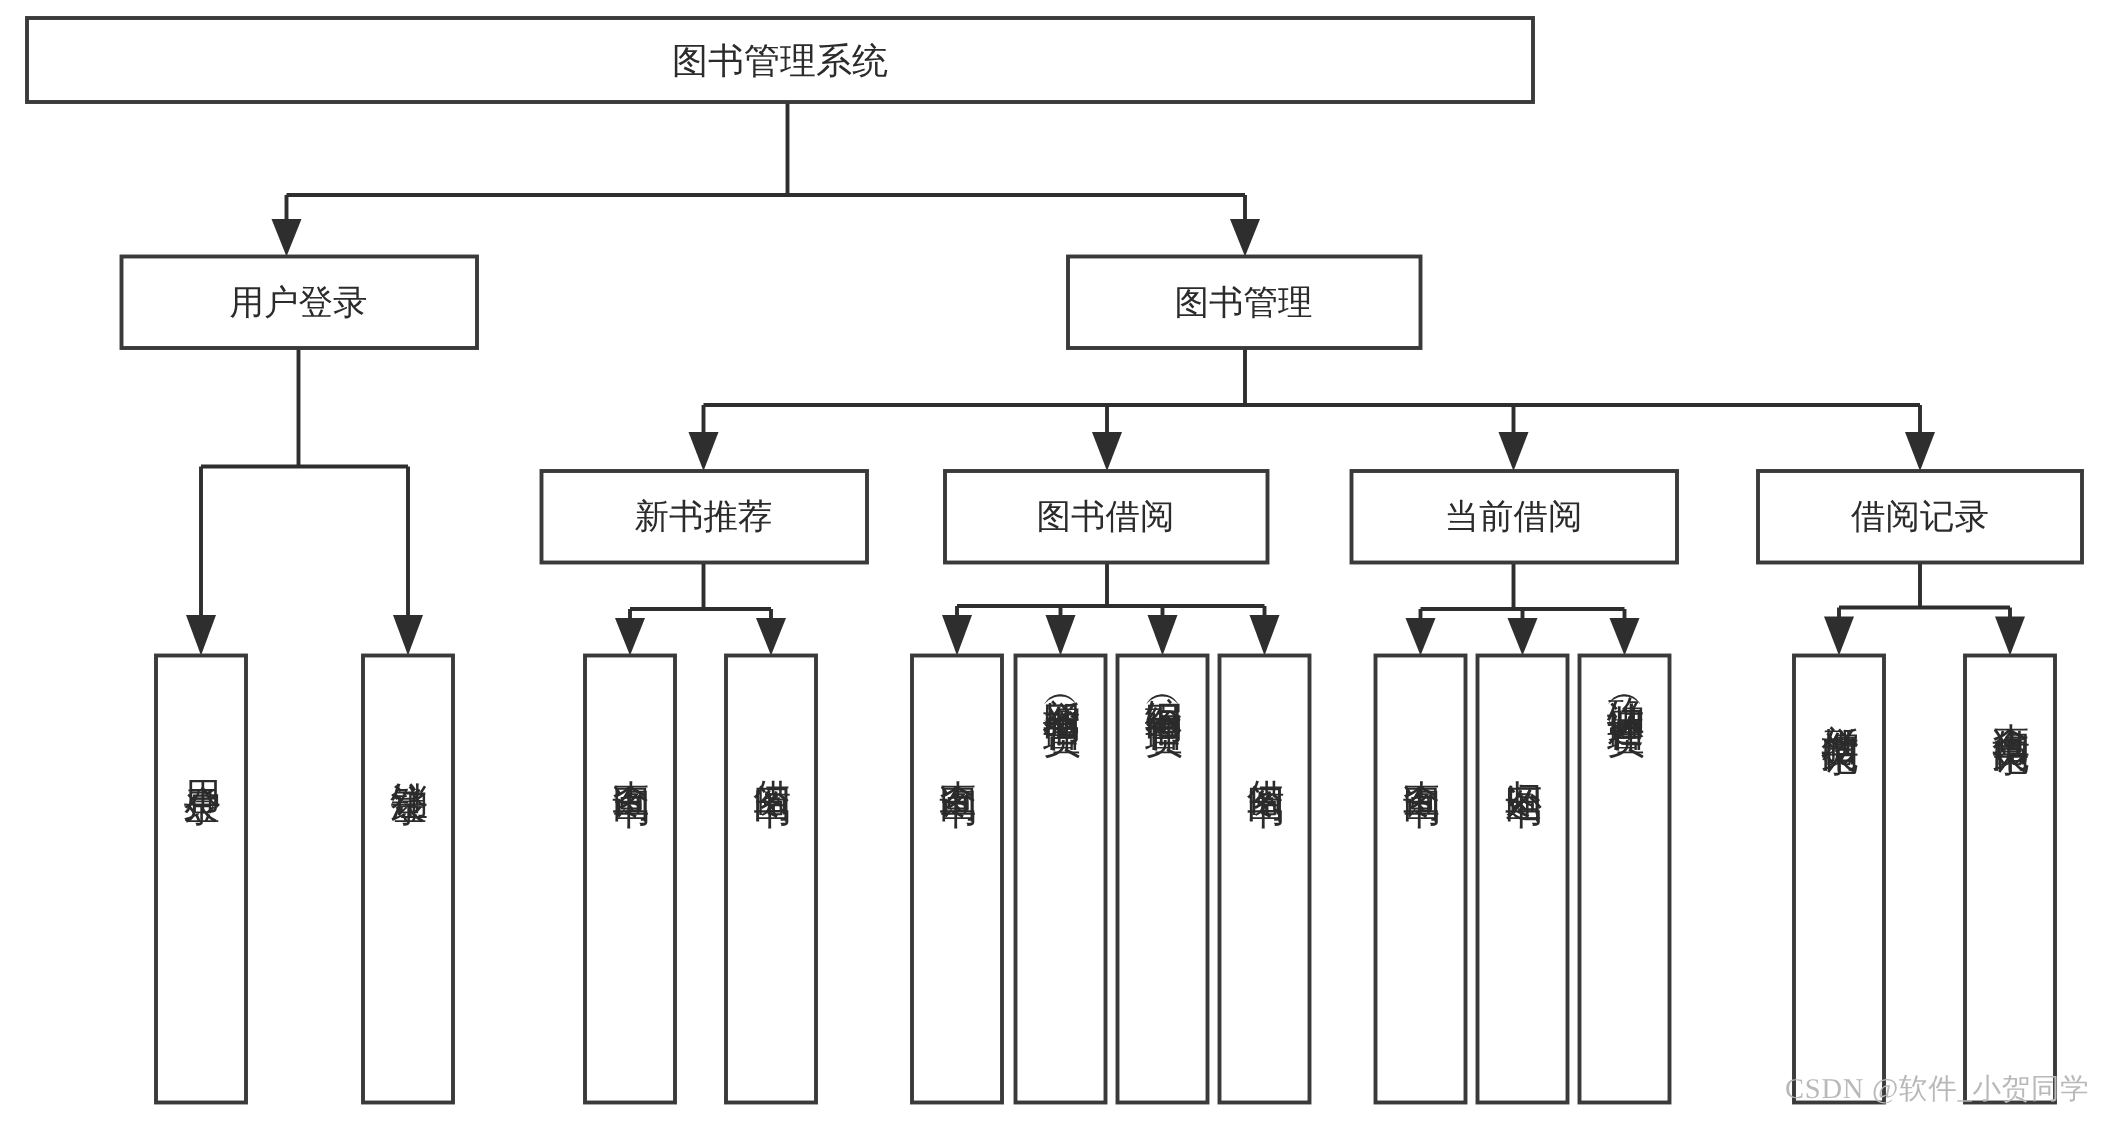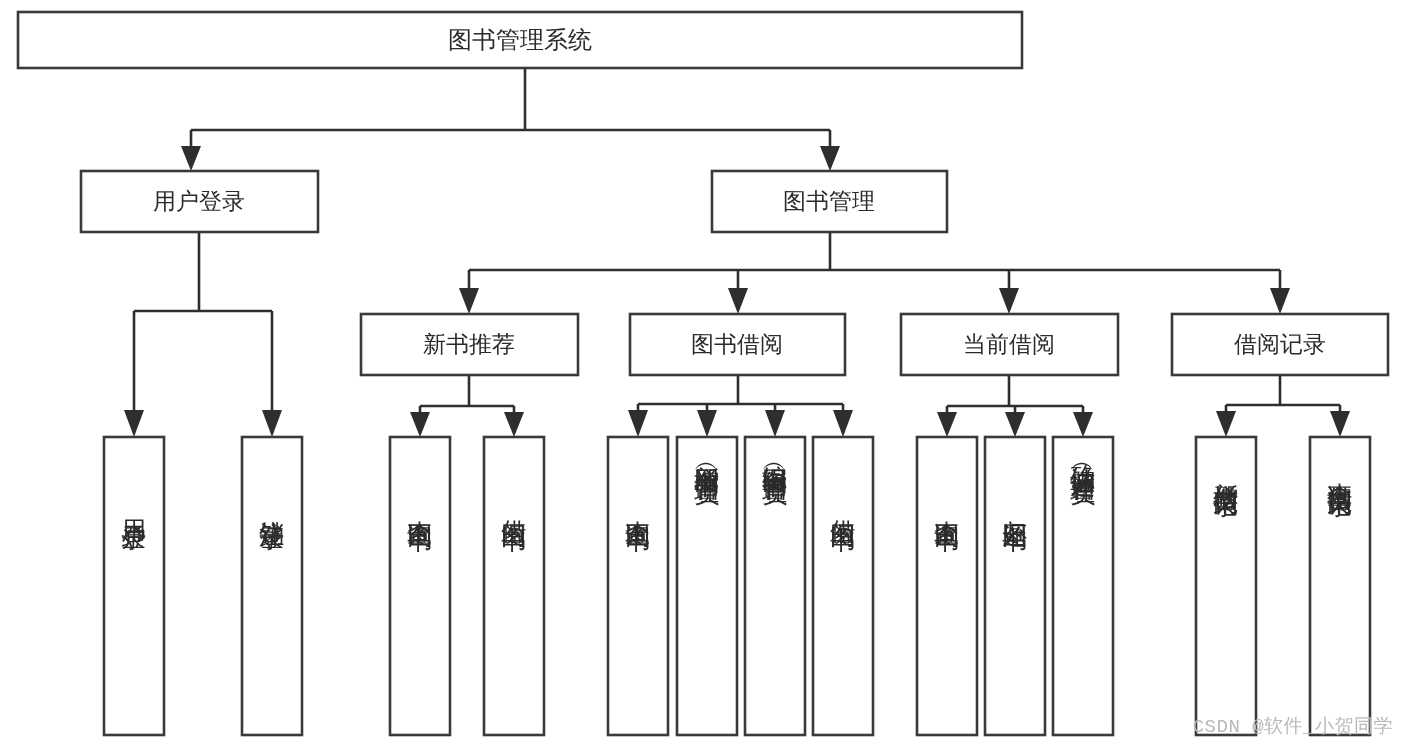--- a/index.html
+++ b/index.html
@@ -70,21 +70,21 @@
     font-size: 25px;
     line-height: 1.06;
     color: #2b2b2b;
     letter-spacing: 2.5px;
     white-space: nowrap;
   }
   .watermark {
     position: absolute;
     right: 12px;
     bottom: 8px;
-    font-family: Liberation Mono, monospace;
+    font-family: Liberation Serif, serif;
     font-size: 19px;
     color: #b9b9b9;
     white-space: nowrap;
     letter-spacing: 0.5px;
   }
 </style>
 </head>
 <body>
 
 <div id="diagram-root">

